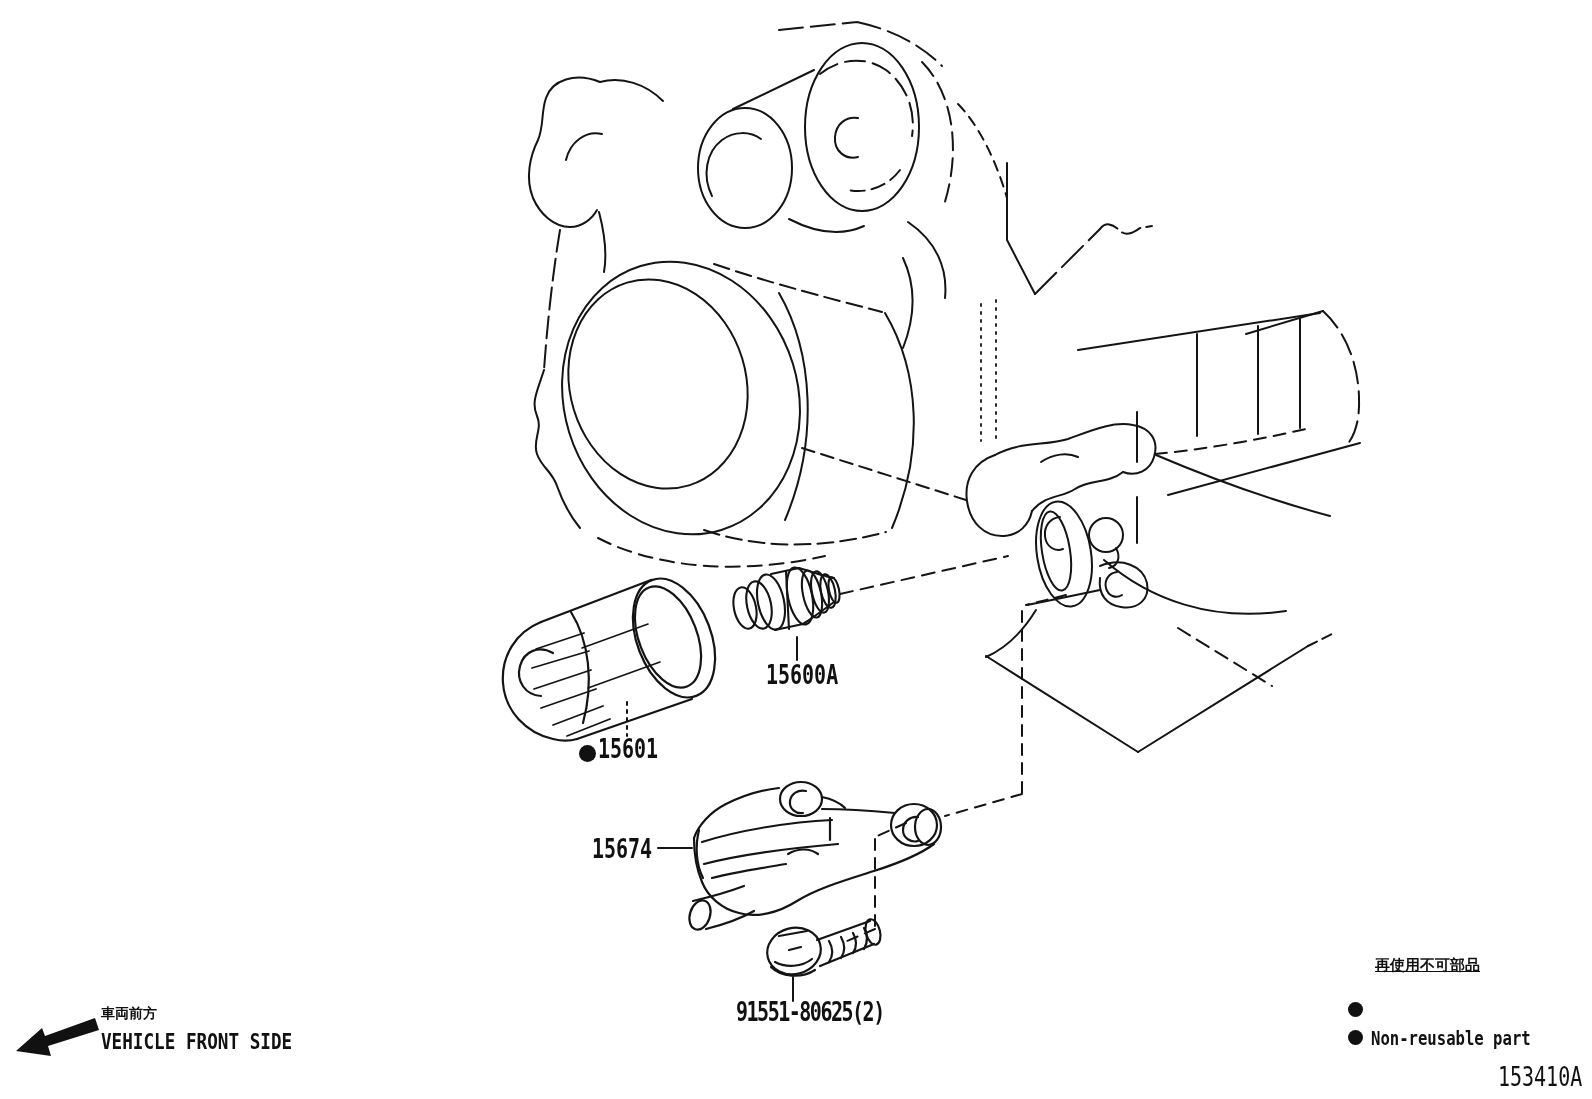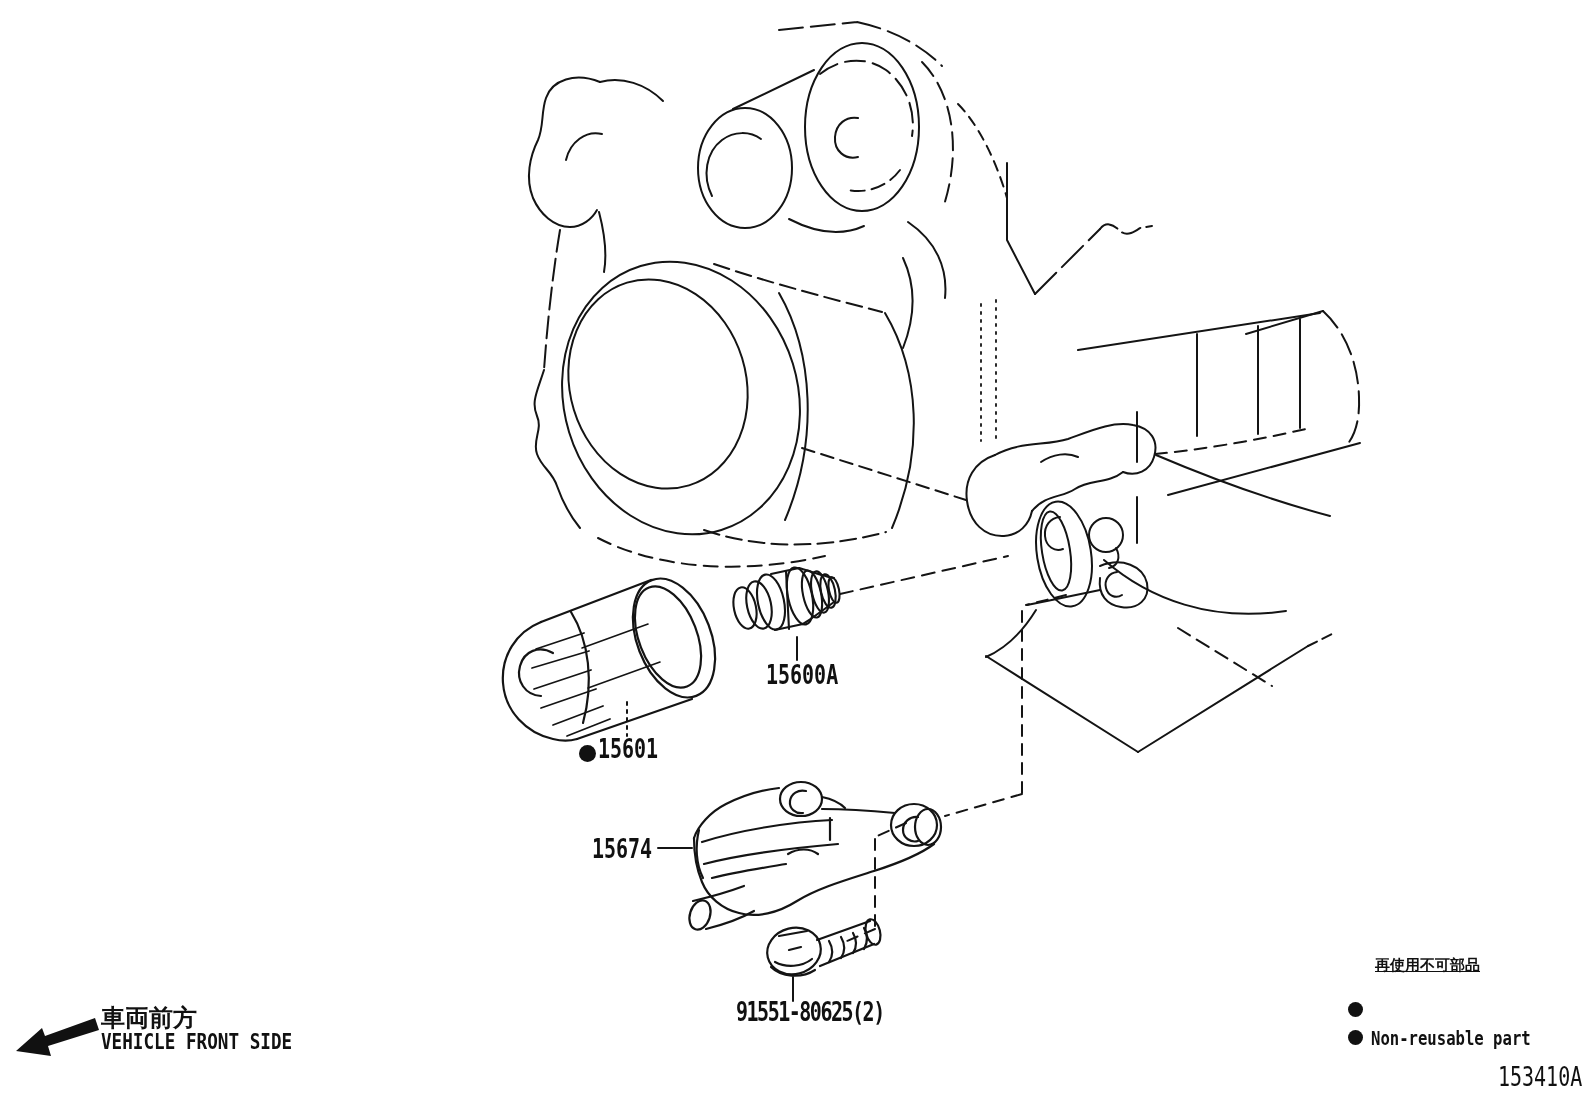--- a/index.html
+++ b/index.html
@@ -14,21 +14,21 @@
     position:absolute;font-size:27px;line-height:1;font-weight:bold;
     white-space:nowrap;color:#111;transform:scaleX(.74);transform-origin:0 0;
     letter-spacing:0;
   }
   .plabel.tight{letter-spacing:-2px;}
   .smlabel{
     position:absolute;font-size:21px;line-height:1;font-weight:bold;
     white-space:nowrap;color:#111;transform:scaleX(.84);transform-origin:0 0;
   }
   .kanji{
-    position:absolute;font-size:24px;line-height:1;font-weight:bold;
+    position:absolute;font-size:14px;line-height:1;font-weight:bold;
     white-space:nowrap;color:#111;
     font-family:"DejaVu Sans","Liberation Sans",sans-serif;
   }
   .dot{position:absolute;background:#111;border-radius:50%;}
 </style>
 </head>
 <body>
 
 <div class="stage">
 

